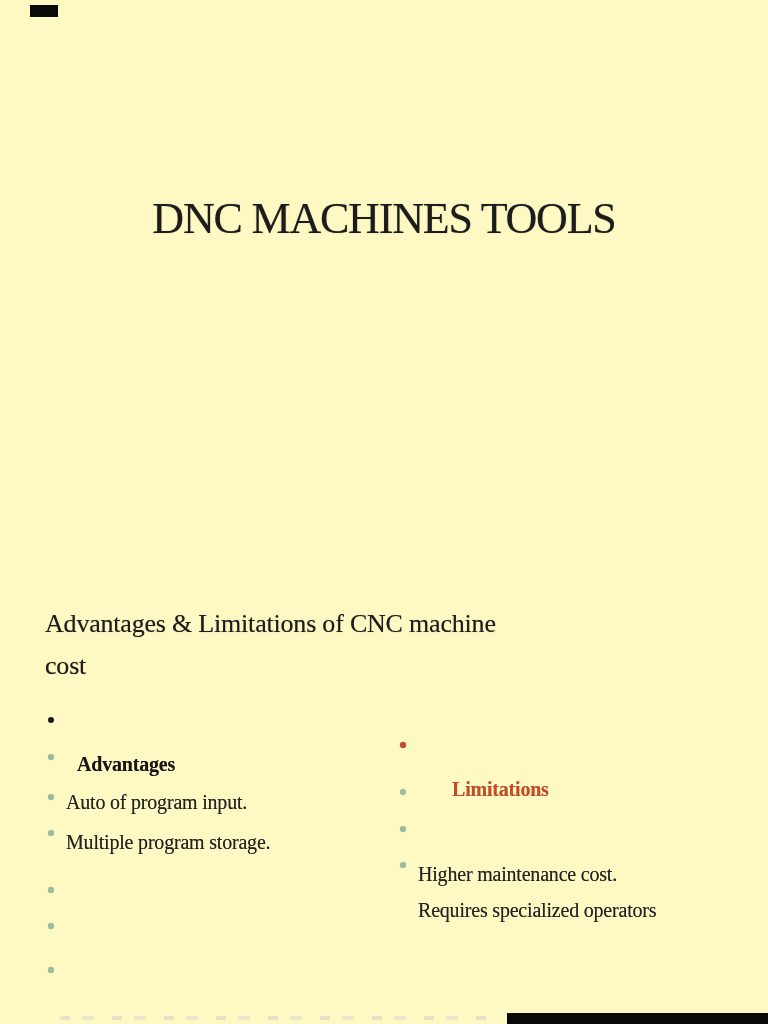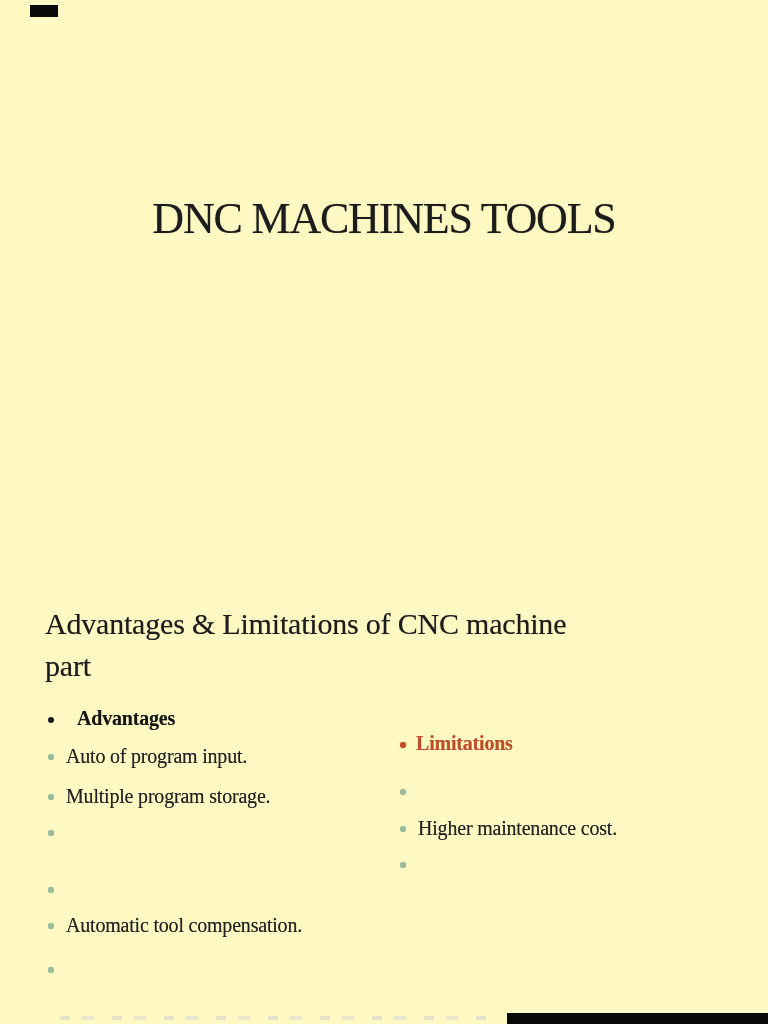--- a/index.html
+++ b/index.html
@@ -29,34 +29,35 @@
     color: #1c1c1c;
     text-shadow: 0 0 1px rgba(30,30,30,0.45);
     white-space: nowrap;
   }
   
   .section-heading {
     position: absolute;
     left: 45px;
     top: 603px;
     width: 660px;
-    font-size: 30px;
+    font-size: 26px;
     line-height: 42px;
     letter-spacing: -0.2px;
     color: #1c1c1c;
     text-shadow: 0 0 0.8px rgba(30,30,30,0.5);
   }
   
   .bullet-text {
     position: absolute;
     font-size: 20px;
     line-height: 24px;
     letter-spacing: -0.2px;
     color: #222222;
     text-shadow: 0 0 0.6px rgba(40,40,40,0.55);
+    margin-top: 46px;
   }
   .col-left  { left: 66px;  width: 330px; }
   .col-right { left: 418px; width: 330px; }
   .list-heading {
     font-weight: bold;
     color: #161616;
   }
   .limitations-heading {
     color: #bf4e28;
     text-shadow: 0 0 0.6px rgba(191,78,40,0.55);
@@ -98,44 +99,44 @@
 <div id="page">
 
   <div class="scan-mark mark-top-left"></div>
   <div class="scan-mark mark-bottom-right"></div>
   <div class="clipped-line-fragment"></div>
 
   <div class="slide-title">DNC MACHINES TOOLS</div>
 
   <div class="section-heading">
     <div>Advantages &amp; Limitations of CNC machine</div>
-    <div>part</div>
+    <div>cost</div>
   </div>
 
   <div class="dot dot-black" style="left:48px; top:717px;"></div>
   <div class="bullet-text list-heading" style="left:77px; top:706px;">Advantages</div>
 
   <div class="dot dot-green" style="left:48px; top:754px;"></div>
   <div class="bullet-text col-left" style="top:744px;">Auto of program input.</div>
 
   <div class="dot dot-green" style="left:48px; top:794px;"></div>
   <div class="bullet-text col-left" style="top:784px;">Multiple program storage.</div>
 
   <div class="dot dot-green" style="left:48px; top:830px;"></div>
 
   <div class="dot dot-green" style="left:48px; top:887px;"></div>
 
   <div class="dot dot-green" style="left:48px; top:923px;"></div>
-  <div class="bullet-text col-left" style="top:913px;">Automatic tool compensation.</div>
 
   <div class="dot dot-green" style="left:48px; top:967px;"></div>
 
   <div class="dot dot-orange" style="left:400px; top:742px;"></div>
-  <div class="bullet-text list-heading limitations-heading" style="left:416px; top:731px;">Limitations</div>
+  <div class="bullet-text list-heading limitations-heading" style="left:452px; top:731px;">Limitations</div>
 
   <div class="dot dot-green" style="left:400px; top:789px;"></div>
 
   <div class="dot dot-green" style="left:400px; top:826px;"></div>
   <div class="bullet-text col-right" style="top:816px;">Higher maintenance cost.</div>
 
   <div class="dot dot-green" style="left:400px; top:862px;"></div>
+  <div class="bullet-text col-right" style="top:852px;">Requires specialized operators</div>
 
 </div>
 
 </body></html>

